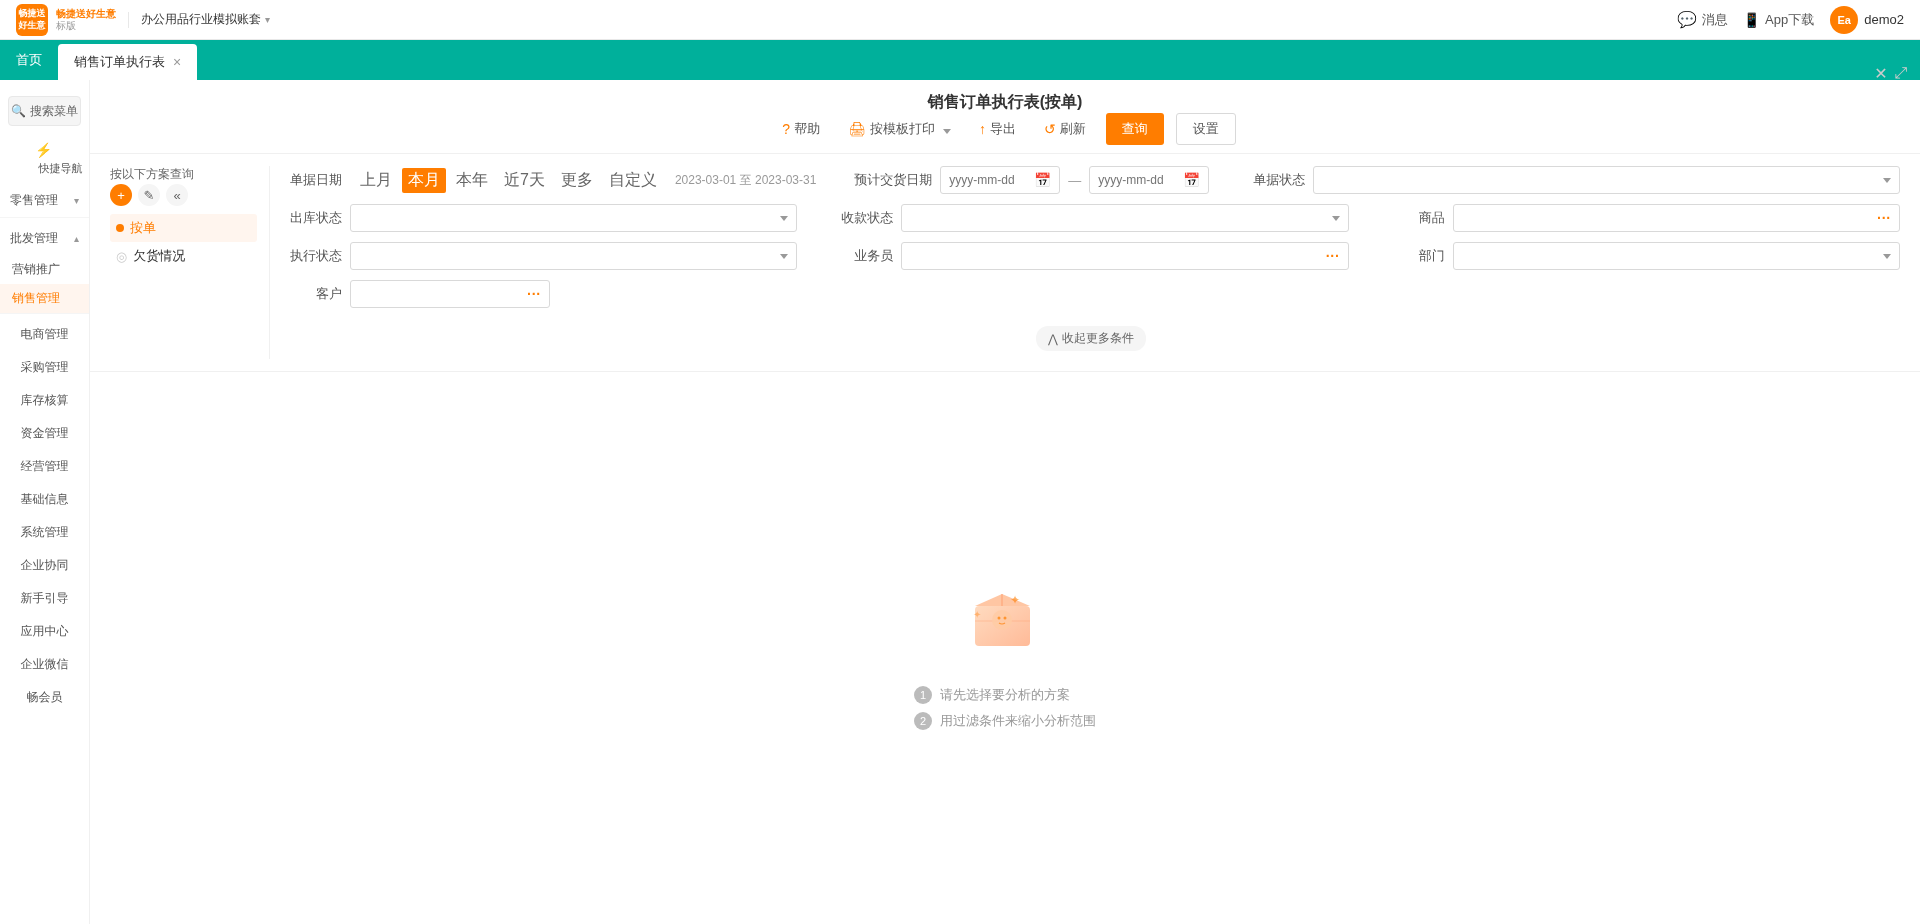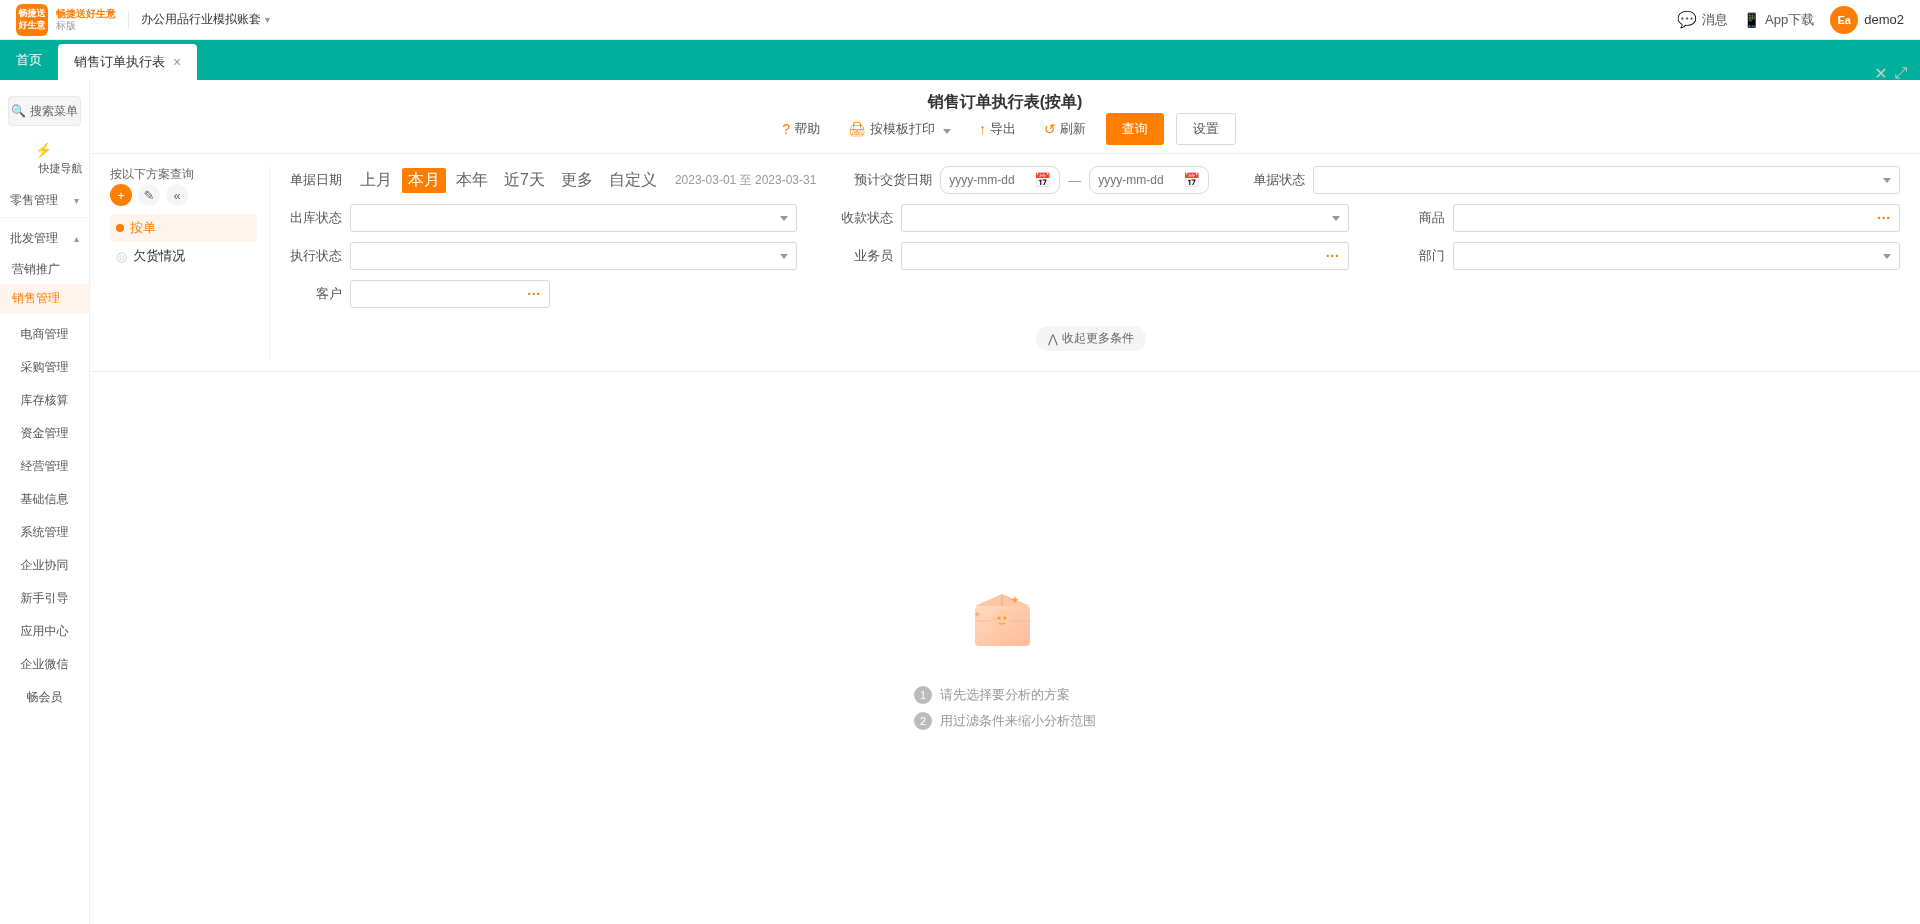--- a/index.html
+++ b/index.html
@@ -60,21 +60,21 @@
     .filter-form { flex: 1; }
     .filter-row { display: flex; align-items: center; gap: 16px; margin-bottom: 10px; }
     .filter-field { display: flex; align-items: center; gap: 8px; }
     .filter-label { font-size: 13px; color: #555; white-space: nowrap; min-width: 60px; text-align: right; }
     .filter-select { height: 28px; border: 1px solid #d9d9d9; border-radius: 3px; padding: 0 8px; font-size: 13px; color: #333; background: #fff; outline: none; cursor: pointer; display: flex; align-items: center; justify-content: space-between; min-width: 200px; }
     .filter-select-wide { min-width: 340px; }
     .filter-date-tabs { display: flex; gap: 4px; margin-left: 4px; }
     .date-tab { padding: 2px 6px; font-size: 16px; color: #666; cursor: pointer; border-radius: 2px; }
     .date-tab.active { background: #ff7d00; color: #fff; border-radius: 2px; }
     .date-range-text { font-size: 12px; color: #999; margin-left: 4px; }
-    .filter-date-input { height: 28px; border: 1px solid #d9d9d9; border-radius: 9px; padding: 0 8px; font-size: 13px; color: #333; width: 120px; display: flex; align-items: center; justify-content: space-between; gap: 4px; }
+    .filter-date-input { height: 28px; border: 1px solid #d9d9d9; border-radius: 3px; padding: 0 8px; font-size: 13px; color: #333; width: 120px; display: flex; align-items: center; justify-content: space-between; gap: 4px; }
     .filter-date-separator { color: #999; }
     .filter-ellipsis { color: #ff7d00; cursor: pointer; font-size: 14px; font-weight: bold; }
     .collapse-btn { display: flex; align-items: center; gap: 4px; font-size: 12px; color: #666; cursor: pointer; padding: 4px 12px; background: #f5f5f5; border-radius: 12px; white-space: nowrap; }
     .collapse-row { display: flex; justify-content: center; padding: 8px 0; }
     .btn { height: 32px; padding: 0 16px; border-radius: 3px; font-size: 13px; cursor: pointer; border: none; display: flex; align-items: center; gap: 4px; }
     .btn-primary { background: #ff7d00; color: #fff; }
     .btn-default { background: #fff; color: #555; border: 1px solid #d9d9d9; }
 
     
     .empty-state { flex: 1; display: flex; flex-direction: column; align-items: center; justify-content: center; background: #fff; padding: 60px; }

